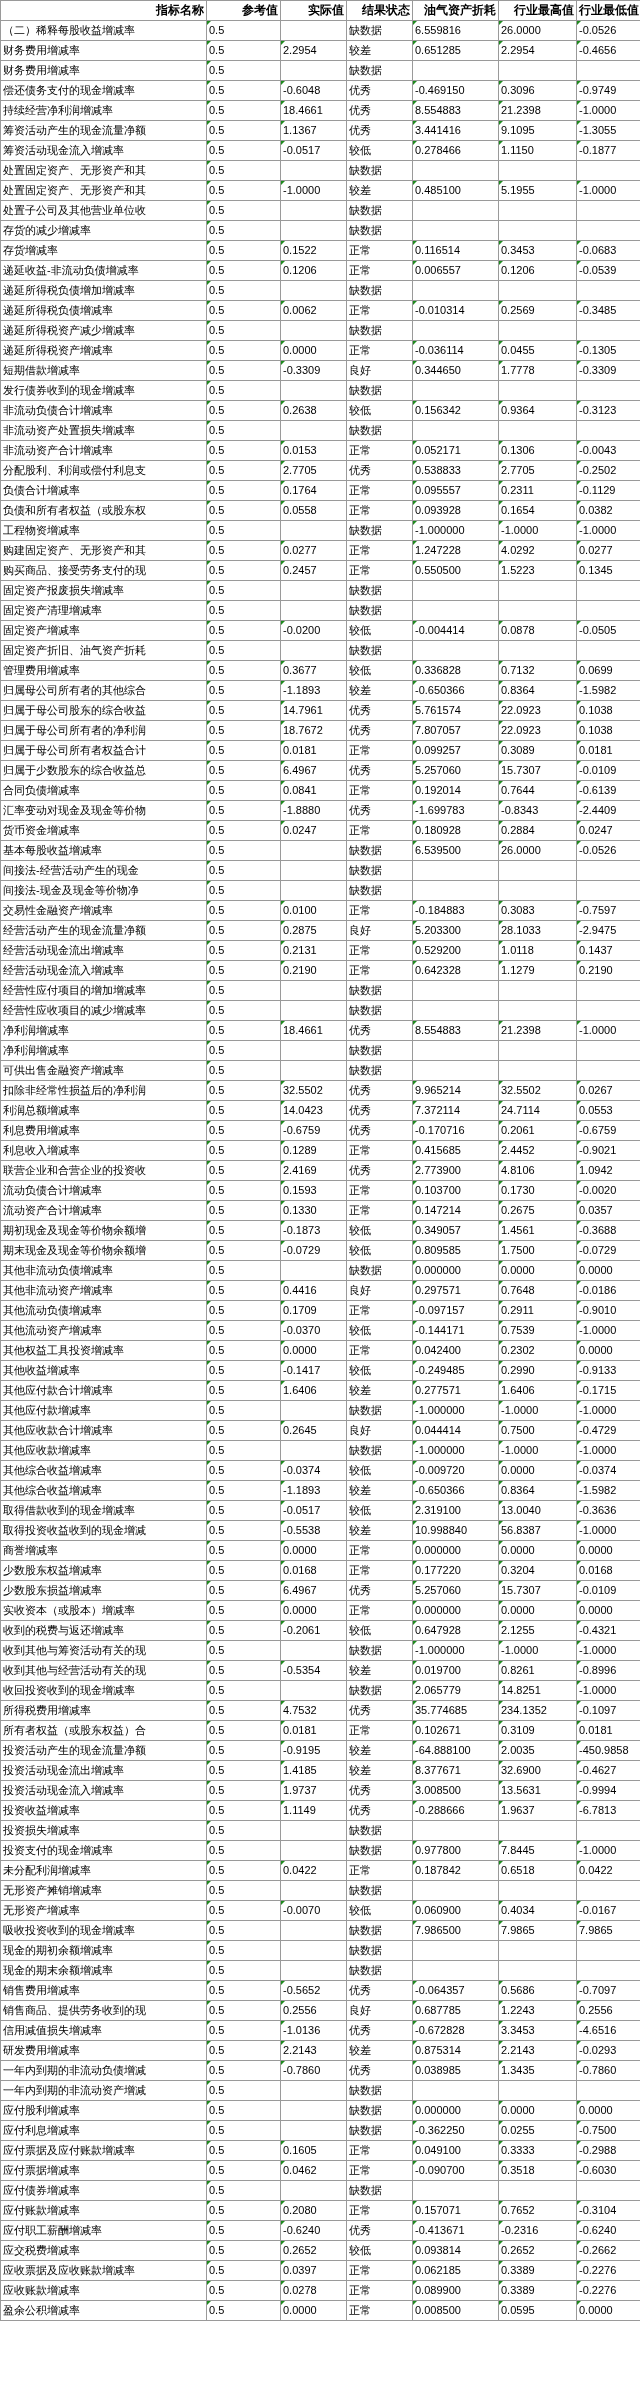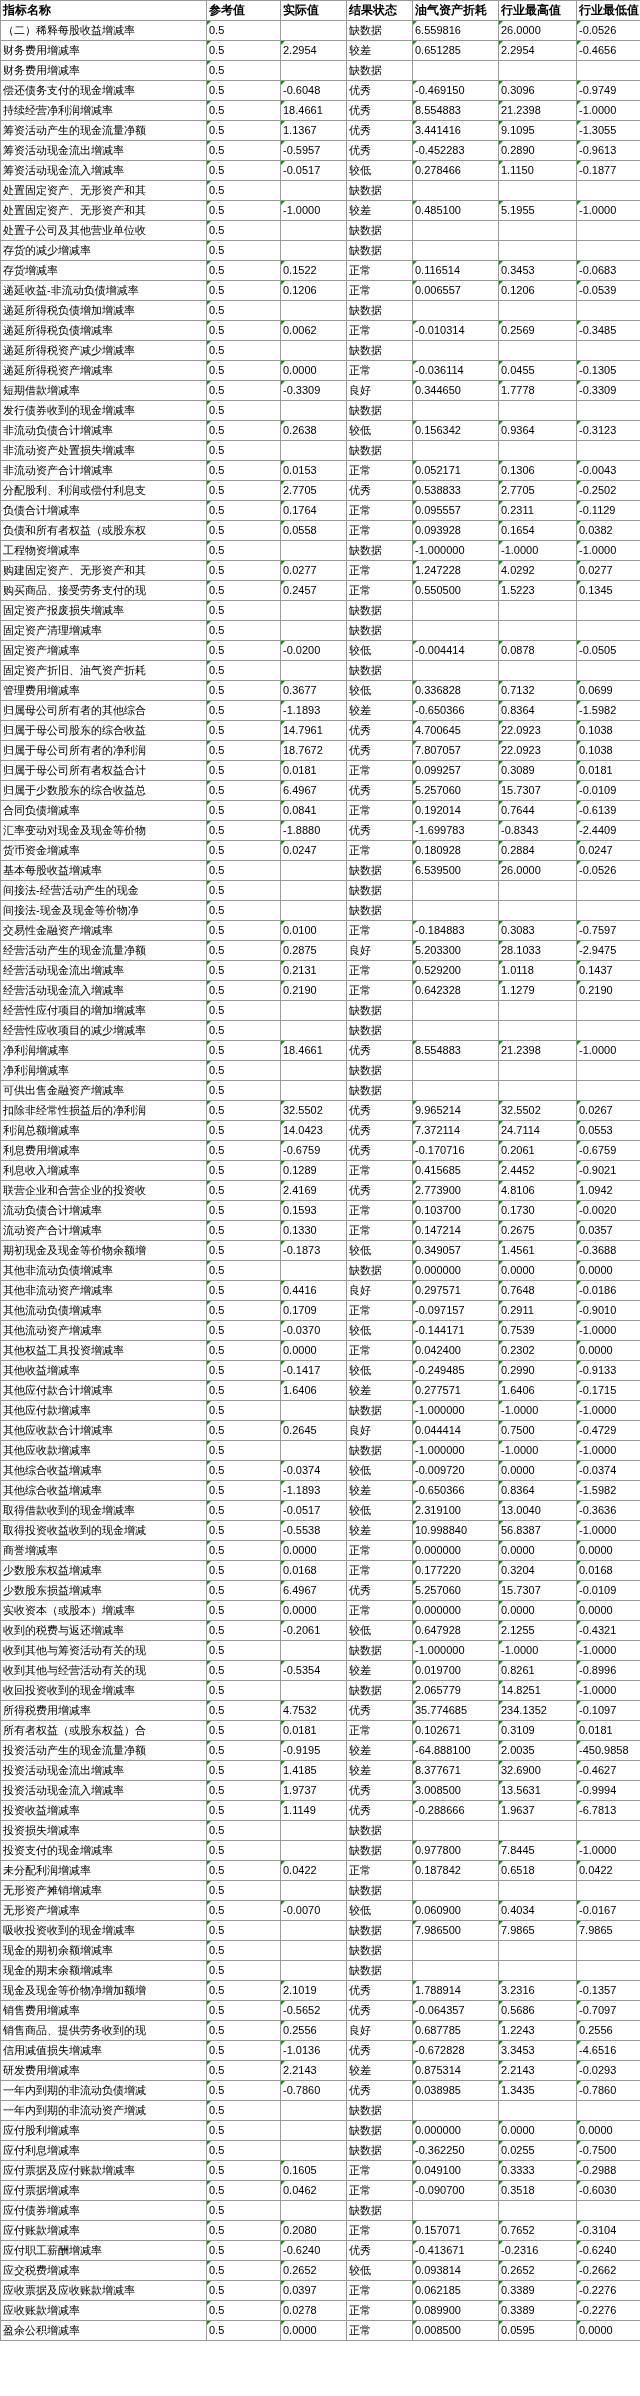--- a/index.html
+++ b/index.html
@@ -20,21 +20,21 @@
     padding:0 2px;
     height:19px;
     line-height:19px;
     overflow:hidden;
     white-space:nowrap;
     text-overflow:clip;
     vertical-align:middle;
     background:#ffffff;
   }
   thead th{
-    text-align:left;
+    text-align:right;
     font-weight:bold;
     font-size:12px;
     border-top:2px solid #000000;
     border-bottom:2px solid #000000;
     background:#ffffff;
   }
   td.name{text-align:left;}
   td.val{text-align:left;position:relative;}
   td.status{text-align:left;}
   
@@ -127,29 +127,20 @@
       <tr>
         <td class="name">筹资活动产生的现金流量净额</td>
         <td class="val mark">0.5</td>
         <td class="val mark">1.1367</td>
         <td class="status">优秀</td>
         <td class="val mark">3.441416</td>
         <td class="val mark">9.1095</td>
         <td class="val mark">-1.3055</td>
       </tr>
       <tr>
-        <td class="name">筹资活动现金流出增减率</td>
-        <td class="val mark">0.5</td>
-        <td class="val mark">-0.5957</td>
-        <td class="status">优秀</td>
-        <td class="val mark">-0.452283</td>
-        <td class="val mark">0.2890</td>
-        <td class="val mark">-0.9613</td>
-      </tr>
-      <tr>
         <td class="name">筹资活动现金流入增减率</td>
         <td class="val mark">0.5</td>
         <td class="val mark">-0.0517</td>
         <td class="status">较低</td>
         <td class="val mark">0.278466</td>
         <td class="val mark">1.1150</td>
         <td class="val mark">-0.1877</td>
       </tr>
       <tr>
         <td class="name">处置固定资产、无形资产和其</td>
@@ -392,21 +383,21 @@
         <td class="status">较差</td>
         <td class="val mark">-0.650366</td>
         <td class="val mark">0.8364</td>
         <td class="val mark">-1.5982</td>
       </tr>
       <tr>
         <td class="name">归属于母公司股东的综合收益</td>
         <td class="val mark">0.5</td>
         <td class="val mark">14.7961</td>
         <td class="status">优秀</td>
-        <td class="val mark">4.700645</td>
+        <td class="val mark">5.761574</td>
         <td class="val mark">22.0923</td>
         <td class="val mark">0.1038</td>
       </tr>
       <tr>
         <td class="name">归属于母公司所有者的净利润</td>
         <td class="val mark">0.5</td>
         <td class="val mark">18.7672</td>
         <td class="status">优秀</td>
         <td class="val mark">7.807057</td>
         <td class="val mark">22.0923</td>
@@ -631,20 +622,29 @@
       <tr>
         <td class="name">期初现金及现金等价物余额增</td>
         <td class="val mark">0.5</td>
         <td class="val mark">-0.1873</td>
         <td class="status">较低</td>
         <td class="val mark">0.349057</td>
         <td class="val mark">1.4561</td>
         <td class="val mark">-0.3688</td>
       </tr>
       <tr>
+        <td class="name">期末现金及现金等价物余额增</td>
+        <td class="val mark">0.5</td>
+        <td class="val mark">-0.0729</td>
+        <td class="status">较低</td>
+        <td class="val mark">0.809585</td>
+        <td class="val mark">1.7500</td>
+        <td class="val mark">-0.0729</td>
+      </tr>
+      <tr>
         <td class="name">其他非流动负债增减率</td>
         <td class="val mark">0.5</td>
         <td class="val"></td>
         <td class="status">缺数据</td>
         <td class="val mark">0.000000</td>
         <td class="val mark">0.0000</td>
         <td class="val mark">0.0000</td>
       </tr>
       <tr>
         <td class="name">其他非流动资产增减率</td>
@@ -955,29 +955,20 @@
       <tr>
         <td class="name">现金的期末余额增减率</td>
         <td class="val mark">0.5</td>
         <td class="val"></td>
         <td class="status">缺数据</td>
         <td class="val"></td>
         <td class="val"></td>
         <td class="val"></td>
       </tr>
       <tr>
-        <td class="name">现金及现金等价物净增加额增</td>
-        <td class="val mark">0.5</td>
-        <td class="val mark">2.1019</td>
-        <td class="status">优秀</td>
-        <td class="val mark">1.788914</td>
-        <td class="val mark">3.2316</td>
-        <td class="val mark">-0.1357</td>
-      </tr>
-      <tr>
         <td class="name">销售费用增减率</td>
         <td class="val mark">0.5</td>
         <td class="val mark">-0.5652</td>
         <td class="status">优秀</td>
         <td class="val mark">-0.064357</td>
         <td class="val mark">0.5686</td>
         <td class="val mark">-0.7097</td>
       </tr>
       <tr>
         <td class="name">销售商品、提供劳务收到的现</td>

